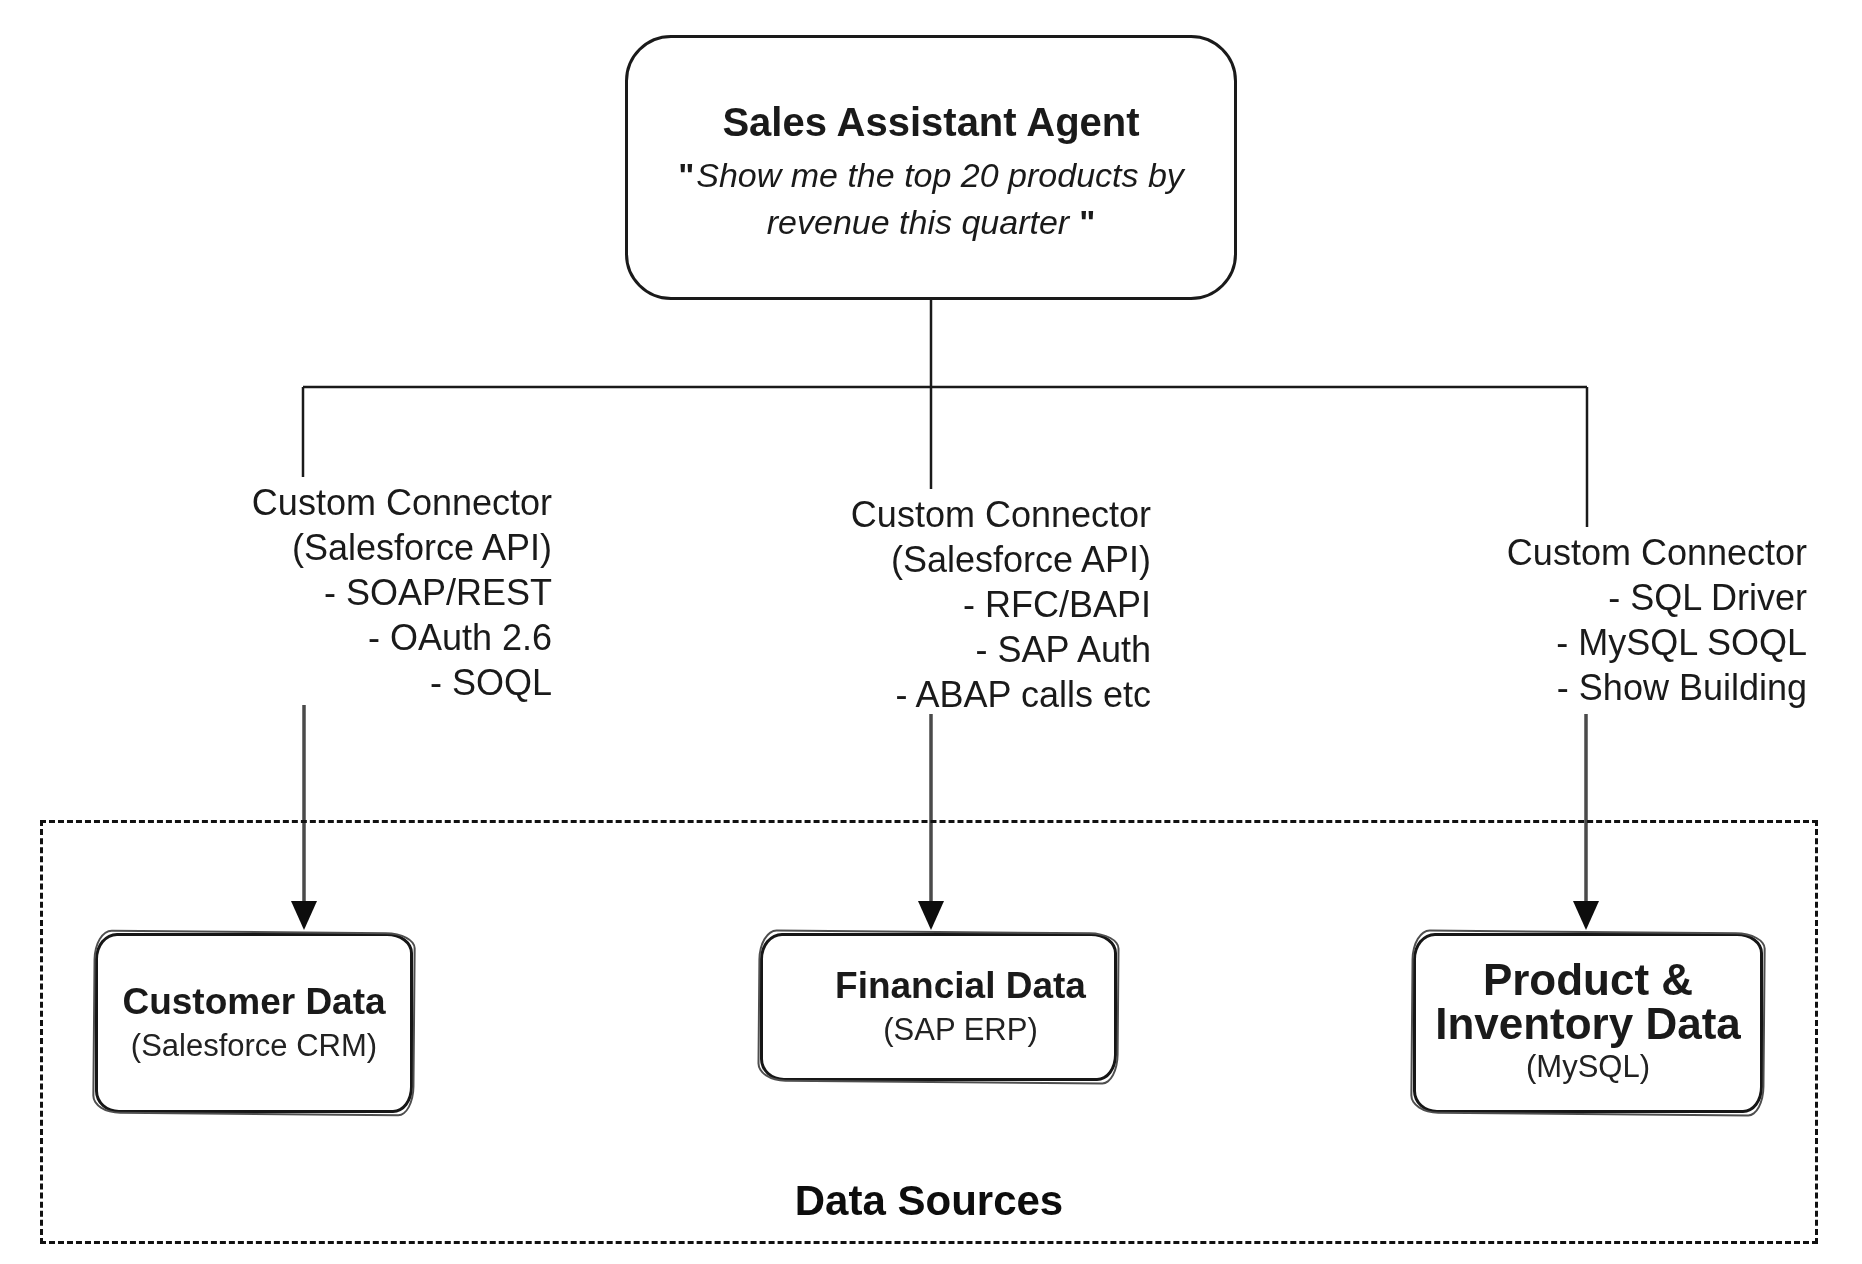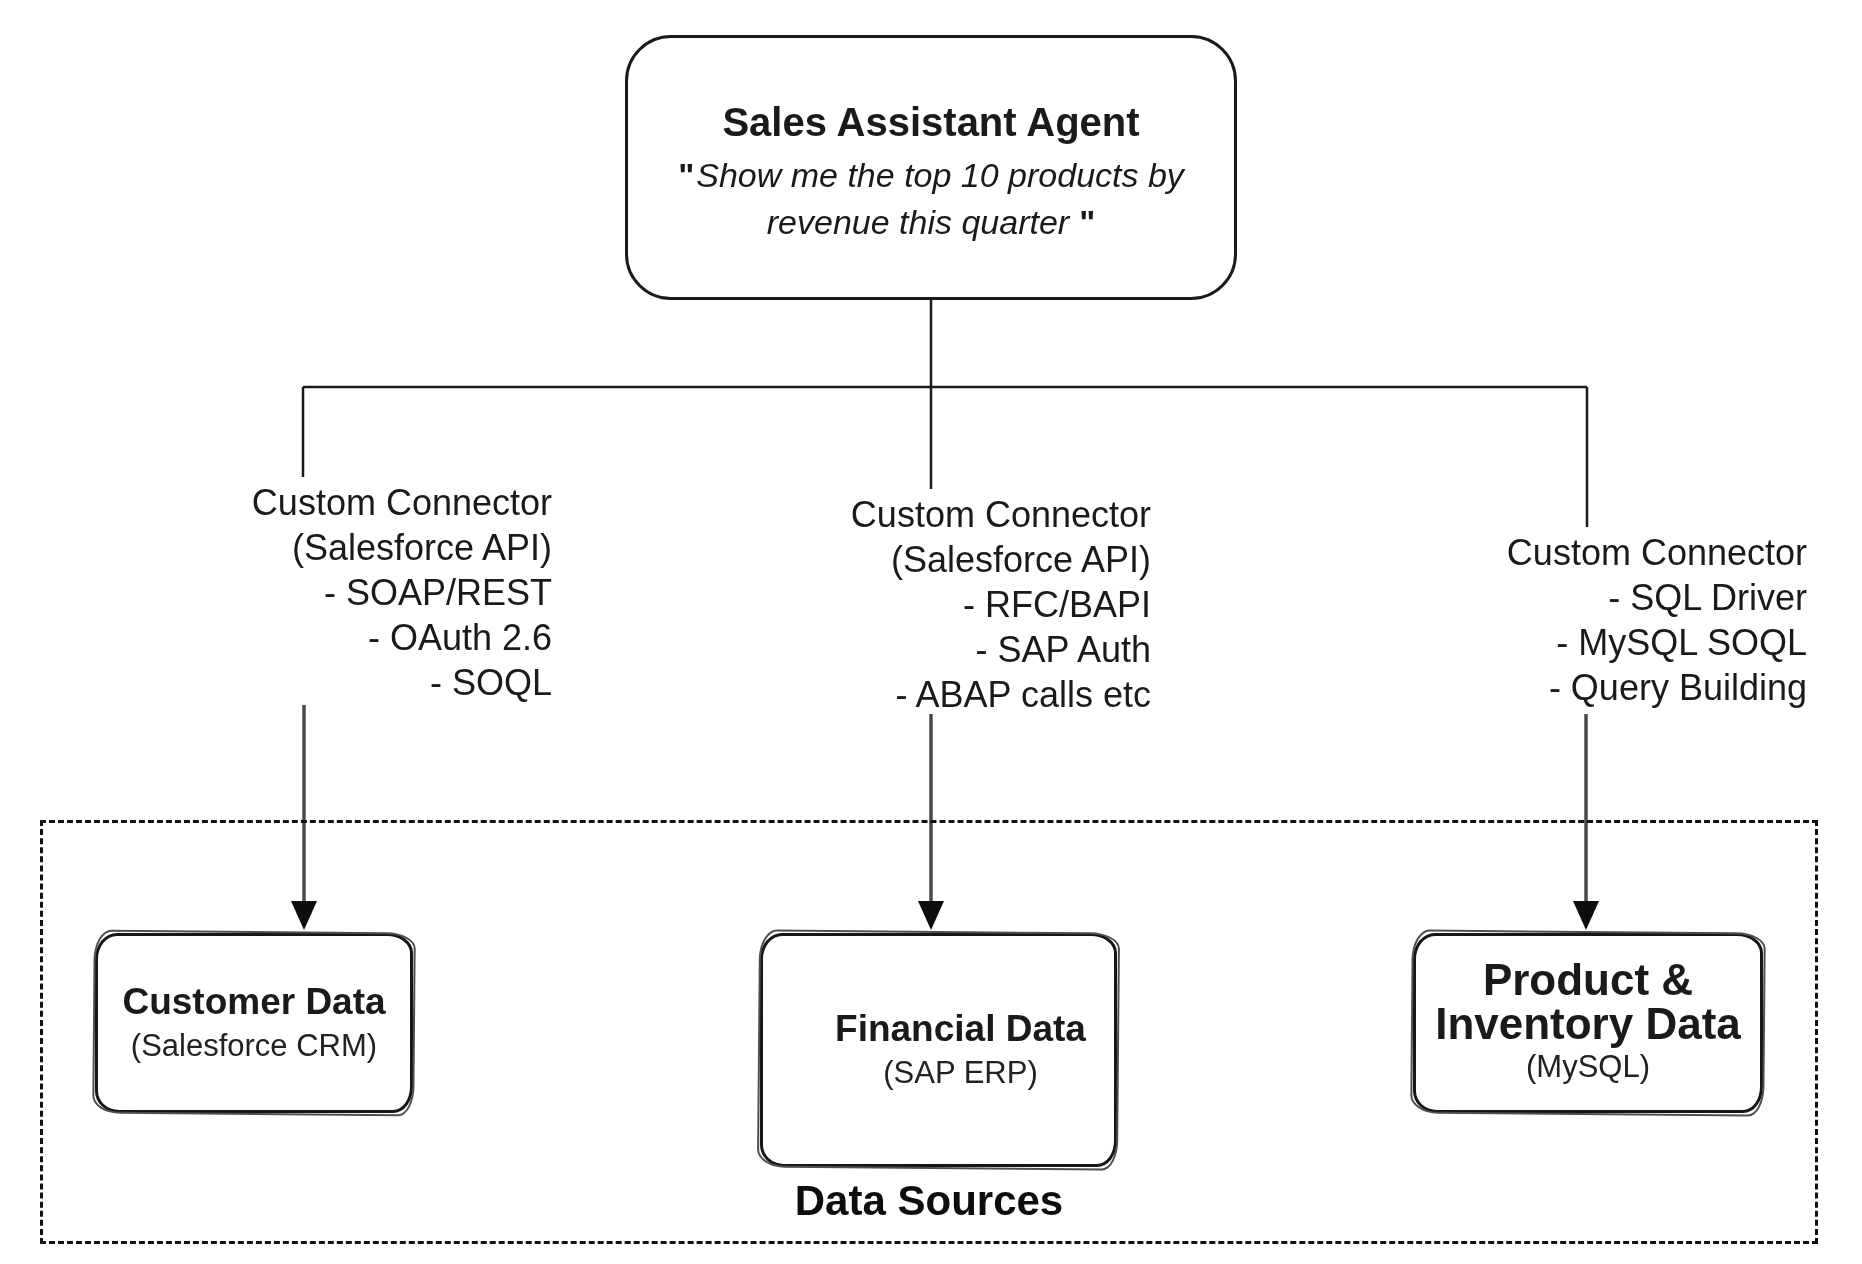--- a/index.html
+++ b/index.html
@@ -100,21 +100,21 @@
   .sketch-box::before {
     content: "";
     position: absolute;
     inset: -5px;
     border: 2px solid #4e4e4e;
     border-radius: 18px 30px 16px 28px / 30px 16px 30px 18px;
     transform: rotate(0.5deg);
     pointer-events: none;
   }
   .box-customer  { left: 95px;   top: 933px; width: 318px; height: 180px; }
-  .box-financial { left: 760px;  top: 933px; width: 357px; height: 234px; padding-left: 48px; }
+  .box-financial { left: 760px;  top: 933px; width: 357px; height: 148px; padding-left: 48px; }
   .box-product   { left: 1413px; top: 933px; width: 350px; height: 180px; }
   .box-title {
     font-size: 37px;
     font-weight: bold;
     line-height: 46px;
   }
   .box-product .box-title { font-size: 44px; line-height: 44px; }
   .box-subtitle {
     font-size: 31px;
     line-height: 42px;
@@ -122,21 +122,21 @@
   }
 </style>
 </head>
 <body>
 
 <div class="canvas">
 
   <div class="agent-box">
     <div class="agent-title">Sales Assistant Agent</div>
     <div class="agent-quote">
-      <span class="qmark qmark-open">"</span><span class="qline">Show me the top 10 products by</span>
+      <span class="qmark qmark-open">"</span><span class="qline">Show me the top 20 products by</span>
       <br>
       <span class="qline">revenue this quarter</span><span class="qmark qmark-close">"</span>
     </div>
   </div>
 
   <svg class="lines-layer" width="1862" height="1264" viewBox="0 0 1862 1264" xmlns="http://www.w3.org/2000/svg">
 
     <line x1="931" y1="300" x2="931" y2="387" stroke="#1a1a1a" stroke-width="2.5"></line>
 
     <line x1="303" y1="387" x2="1587" y2="387" stroke="#1a1a1a" stroke-width="2.5"></line>
@@ -166,21 +166,21 @@
     <div>(Salesforce API)</div>
     <div>- RFC/BAPI</div>
     <div>- SAP Auth</div>
     <div>- ABAP calls etc</div>
   </div>
 
   <div class="connector connector-right">
     <div>Custom Connector</div>
     <div>- SQL Driver</div>
     <div>- MySQL SOQL</div>
-    <div>- Query Building</div>
+    <div>- Show Building</div>
   </div>
 
   <div class="data-sources">
     <div class="data-sources-label">Data Sources</div>
   </div>
 
   <div class="sketch-box box-customer">
     <div class="box-title">Customer Data</div>
     <div class="box-subtitle">(Salesforce CRM)</div>
   </div>

